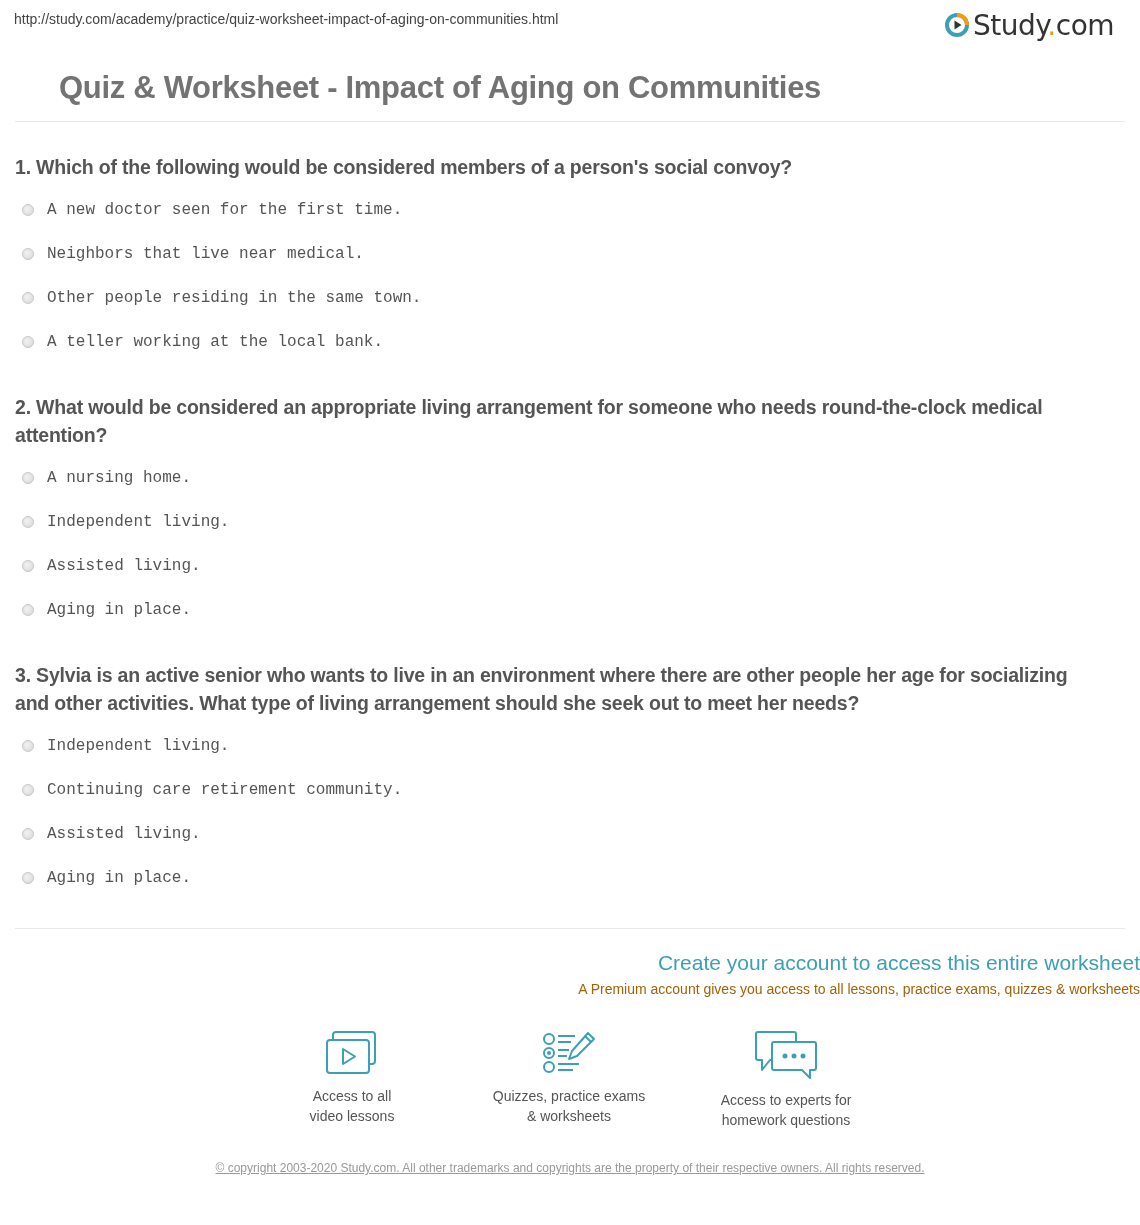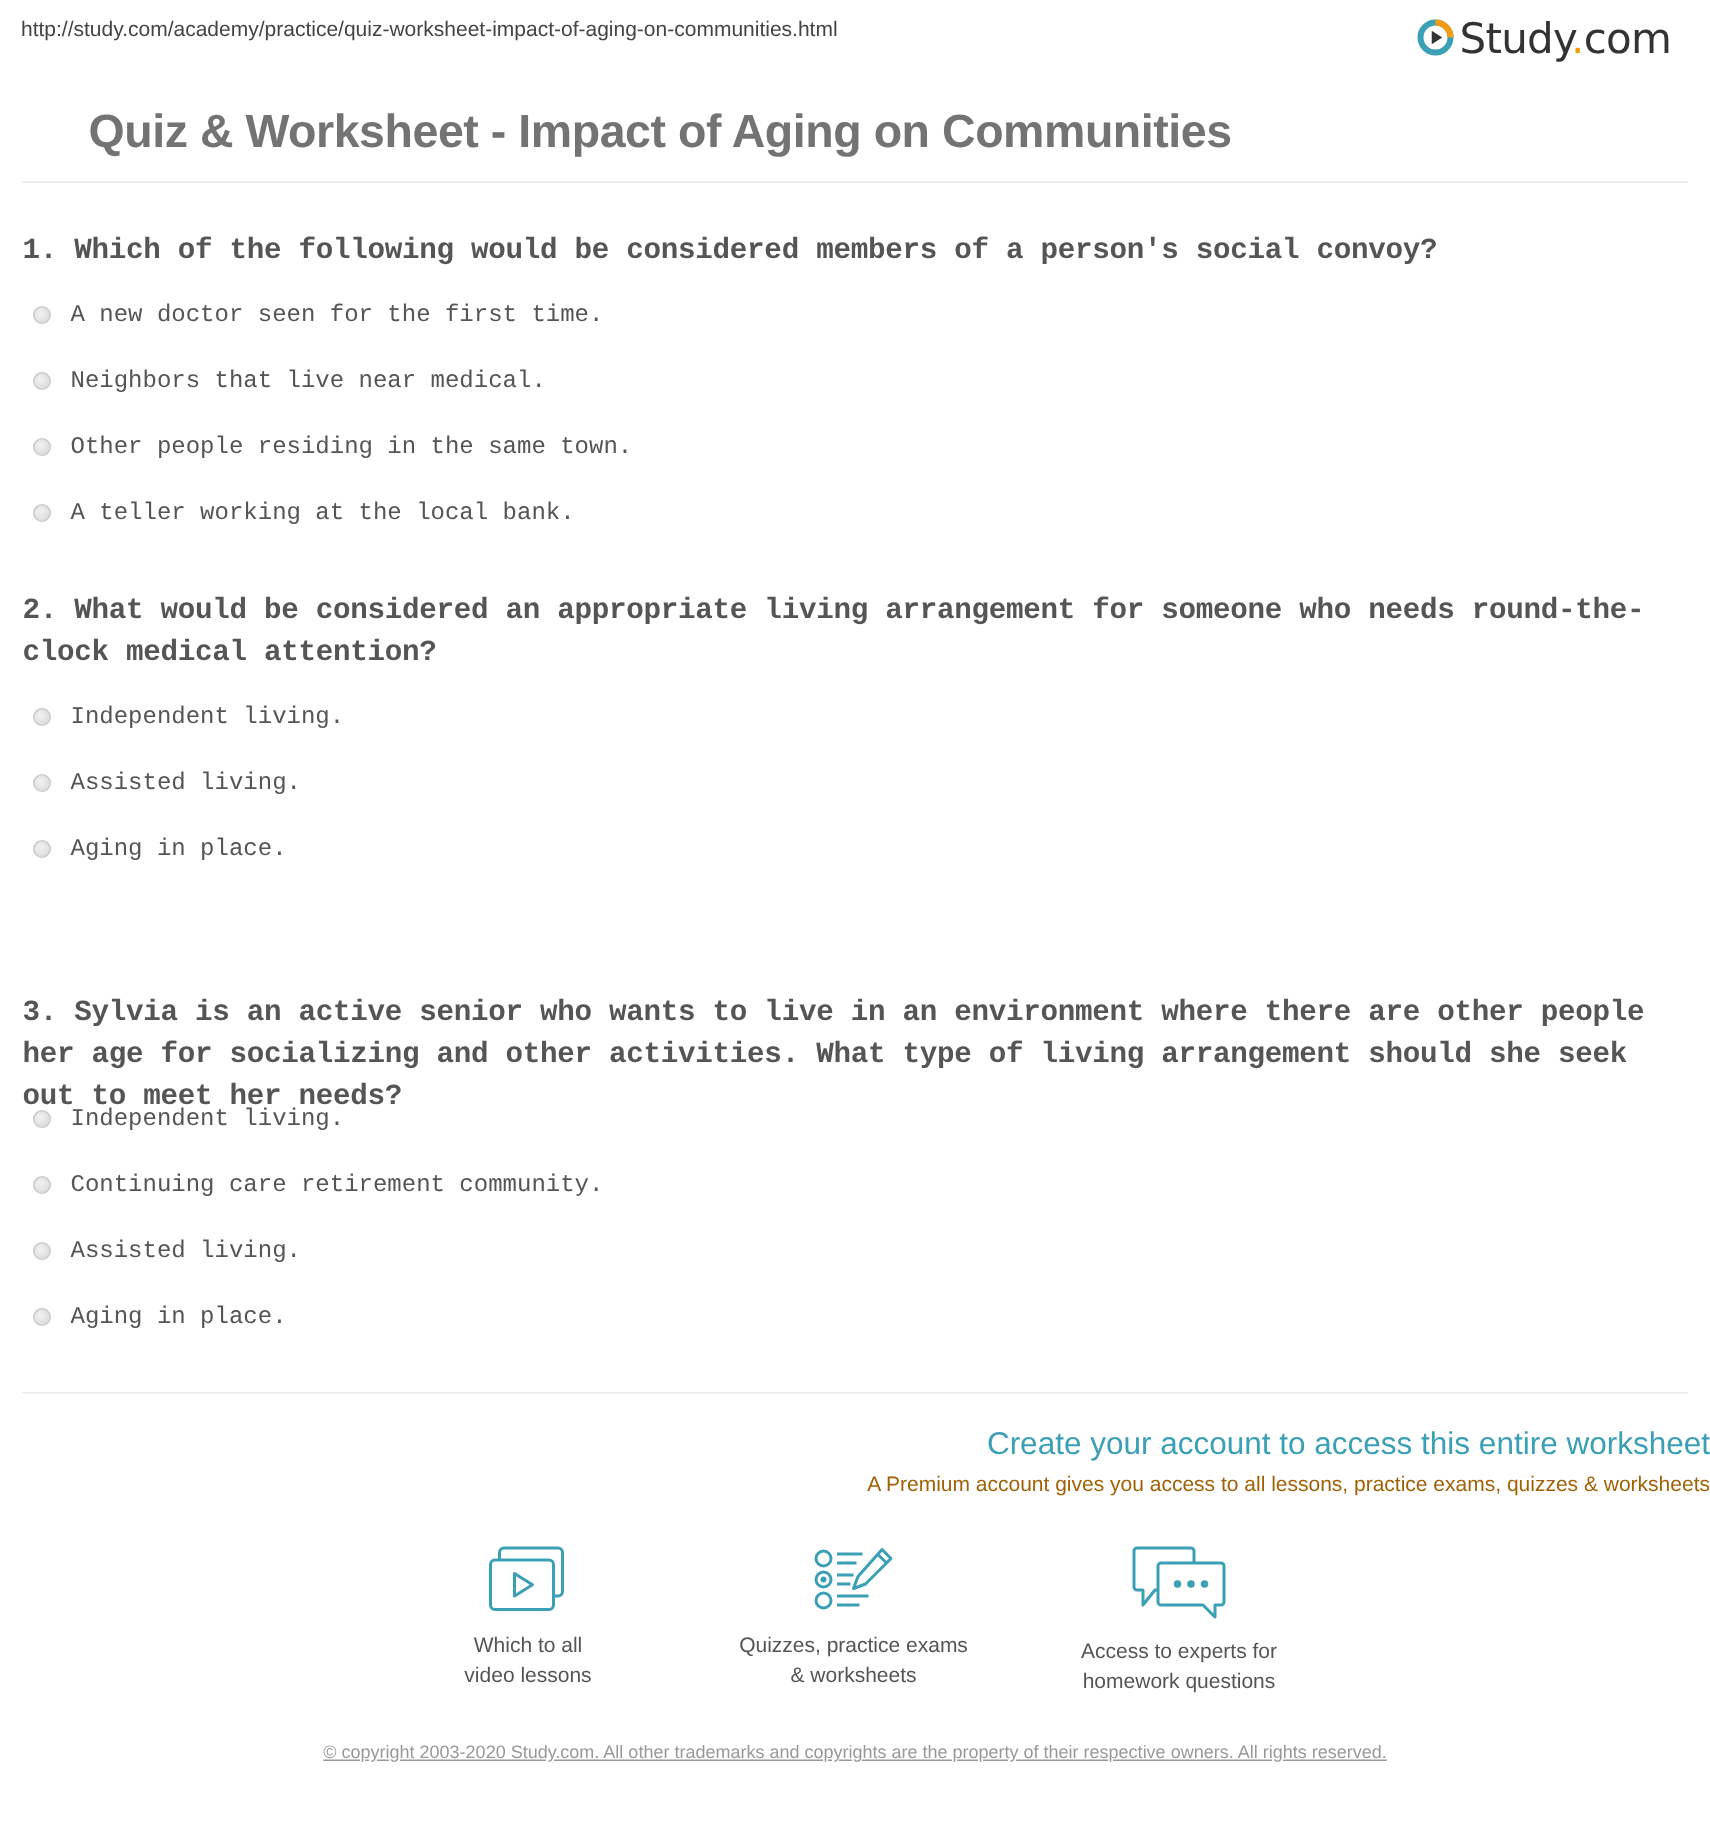--- a/index.html
+++ b/index.html
@@ -9,21 +9,21 @@
   .url { position: absolute; left: 14px; top: 11px; font-size: 14px; color: #444; font-family: "Liberation Sans", sans-serif; }
 
   .logo { position: absolute; left: 944px; top: 8px; height: 34px; display: flex; align-items: center; }
   .logo-icon { width: 26px; height: 26px; margin-right: 3px; }
   .logo-text { font-family: "DejaVu Sans", sans-serif; font-size: 28px; color: #333; letter-spacing: -0.5px; font-weight: 500; }
   .logo-text .dot { color: #f39c12; }
 
   .title { position: absolute; left: 15px; top: 70px; font-size: 31px; color: #737373; font-family: "Liberation Sans", sans-serif; letter-spacing: -0.3px; margin-left: 44px; }
   .hr { position: absolute; left: 15px; right: 15px; height: 1px; background: #e8e8e8; }
 
-  .question { position: absolute; left: 15px; width: 1090px; font-size: 19.5px; line-height: 28px; color: #555; font-weight: bold; font-family: Liberation Mono, monospace; letter-spacing: -0.2px; }
+  .question { position: absolute; left: 15px; width: 1090px; font-size: 19.5px; line-height: 28px; color: #555; font-weight: bold; font-family: Liberation Sans, sans-serif; letter-spacing: -0.2px; }
   .answers { position: absolute; left: 22px; }
   .answer { display: flex; align-items: center; height: 44px; cursor: pointer; font-family: Liberation Mono, monospace; }
   .radio { width: 12px; height: 12px; border-radius: 50%; background: radial-gradient(circle at 40% 40%, #f2f2f2, #d6d6d6); border: 1px solid #c8c8c8; margin-right: 13px; flex-shrink: 0; }
   .answer-label { font-size: 16px; color: #555; }
 
   .cta { position: absolute; left: 0; width: 1140px; text-align: right; }
   .cta-title { top: 951px; font-size: 21px; color: #3ba0b5; font-weight: normal; }
   .cta-sub { top: 981px; font-size: 14px; color: #a16207; }
 
   .feature { position: absolute; top: 1030px; width: 200px; text-align: center; }
@@ -66,20 +66,24 @@
   <div class="answer">
       <span class="radio"></span>
       <span class="answer-label">A teller working at the local bank.</span>
     </div>
 </div>
 
 <div class="question" style="top:393px">2. What would be considered an appropriate living arrangement for someone who needs round-the-clock medical attention?</div>
 <div class="answers" style="top:456px">
   <div class="answer">
       <span class="radio"></span>
+      <span class="answer-label">A nursing home.</span>
+    </div>
+  <div class="answer">
+      <span class="radio"></span>
       <span class="answer-label">Independent living.</span>
     </div>
   <div class="answer">
       <span class="radio"></span>
       <span class="answer-label">Assisted living.</span>
     </div>
   <div class="answer">
       <span class="radio"></span>
       <span class="answer-label">Aging in place.</span>
     </div>
@@ -110,21 +114,21 @@
 <div class="cta cta-title">Create your account to access this entire worksheet</div>
 <div class="cta cta-sub">A Premium account gives you access to all lessons, practice exams, quizzes &amp; worksheets</div>
 
 <div class="feature" style="left:252px">
   <svg width="54" height="46" viewBox="0 0 54 46">
     <rect x="8" y="2" width="42" height="32" rx="3" fill="#fff" stroke="#3ba0b5" stroke-width="2"></rect>
     <rect x="2" y="10" width="42" height="33" rx="3" fill="#fff" stroke="#3ba0b5" stroke-width="2"></rect>
     <polygon points="18,19 18,34 30,26.5" fill="none" stroke="#3ba0b5" stroke-width="2" stroke-linejoin="round"></polygon>
   </svg>
   <div class="feature-label">
-      <div>Which to all</div>
+      <div>Access to all</div>
       <div>video lessons</div>
     </div>
 </div>
 
 <div class="feature" style="left:469px">
   <svg width="56" height="46" viewBox="0 0 56 46">
     <circle cx="8" cy="9" r="5" fill="none" stroke="#3ba0b5" stroke-width="2"></circle>
     <circle cx="8" cy="23" r="5" fill="none" stroke="#3ba0b5" stroke-width="2"></circle>
     <circle cx="8" cy="23" r="2" fill="#3ba0b5"></circle>
     <circle cx="8" cy="37" r="5" fill="none" stroke="#3ba0b5" stroke-width="2"></circle>

